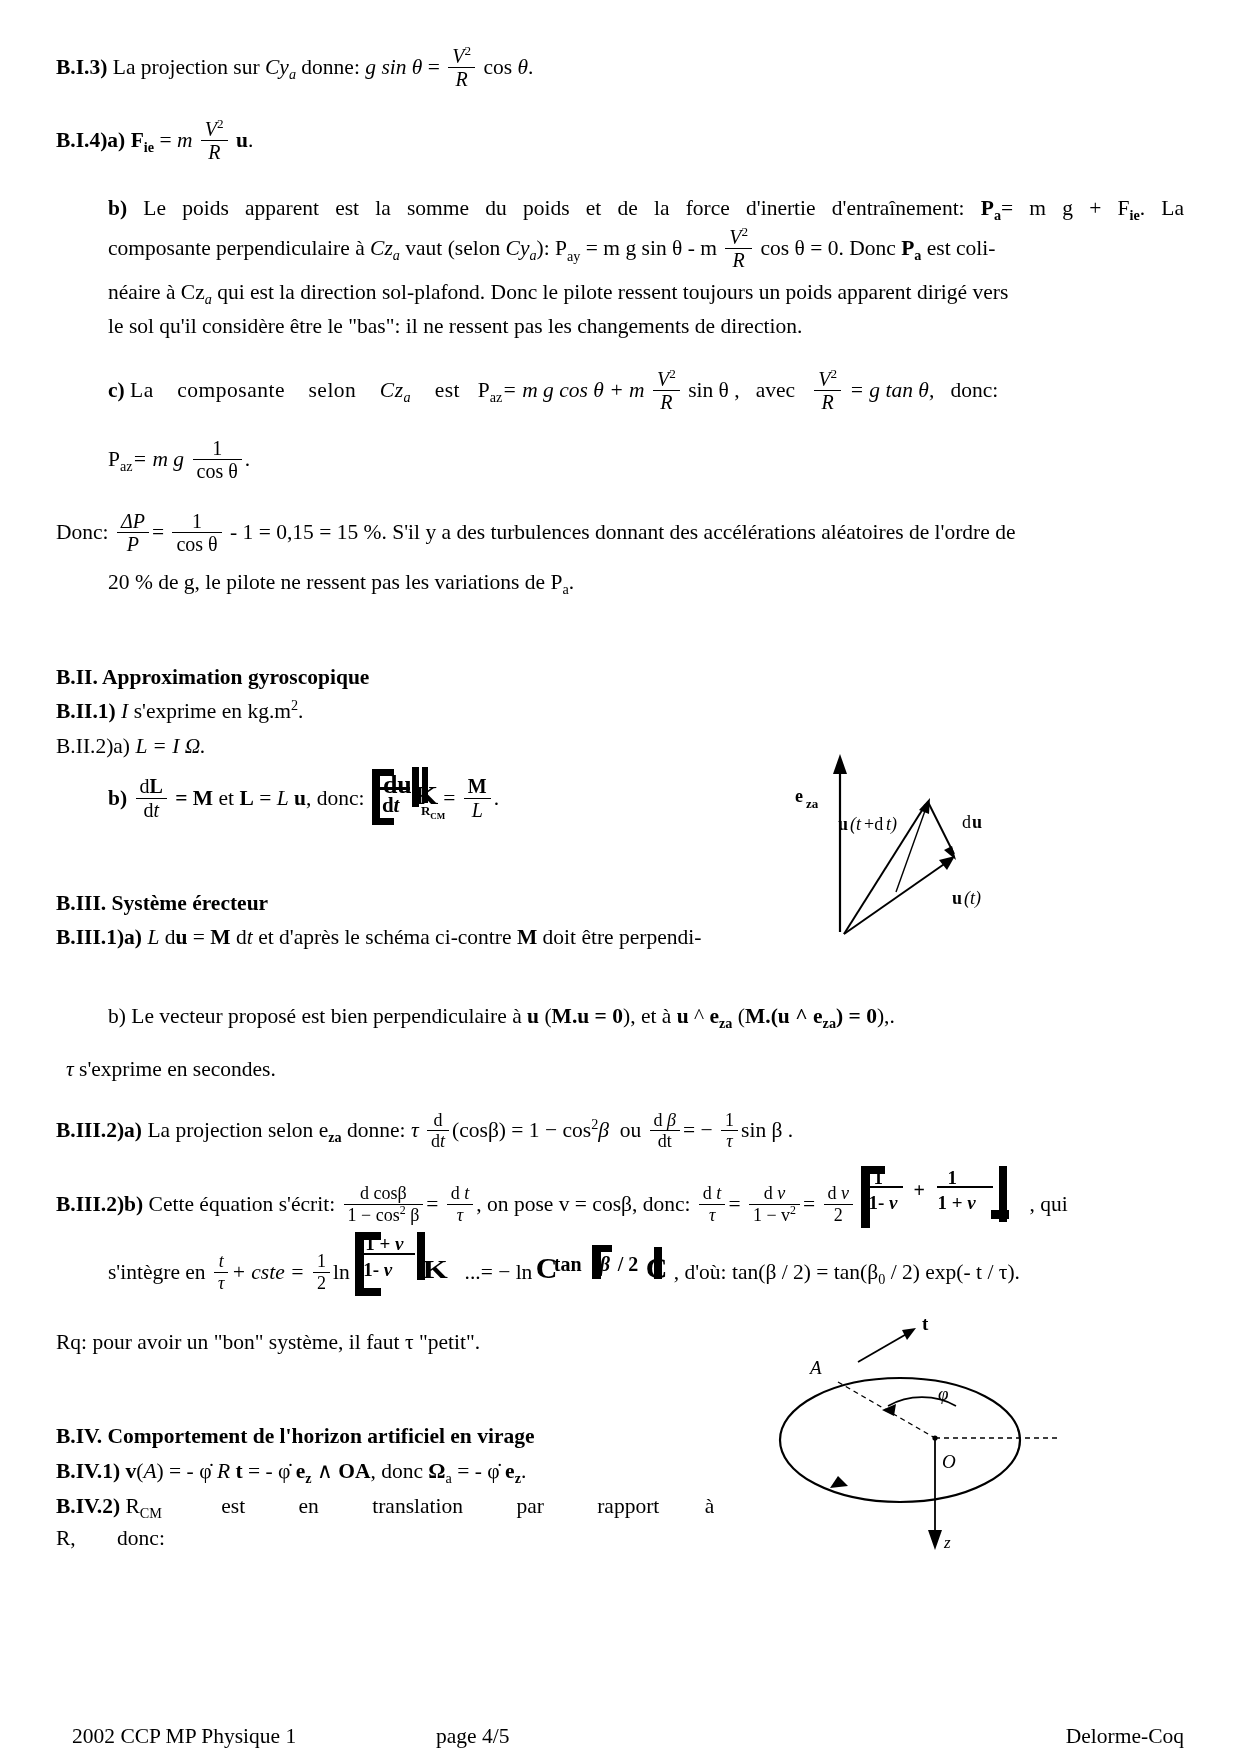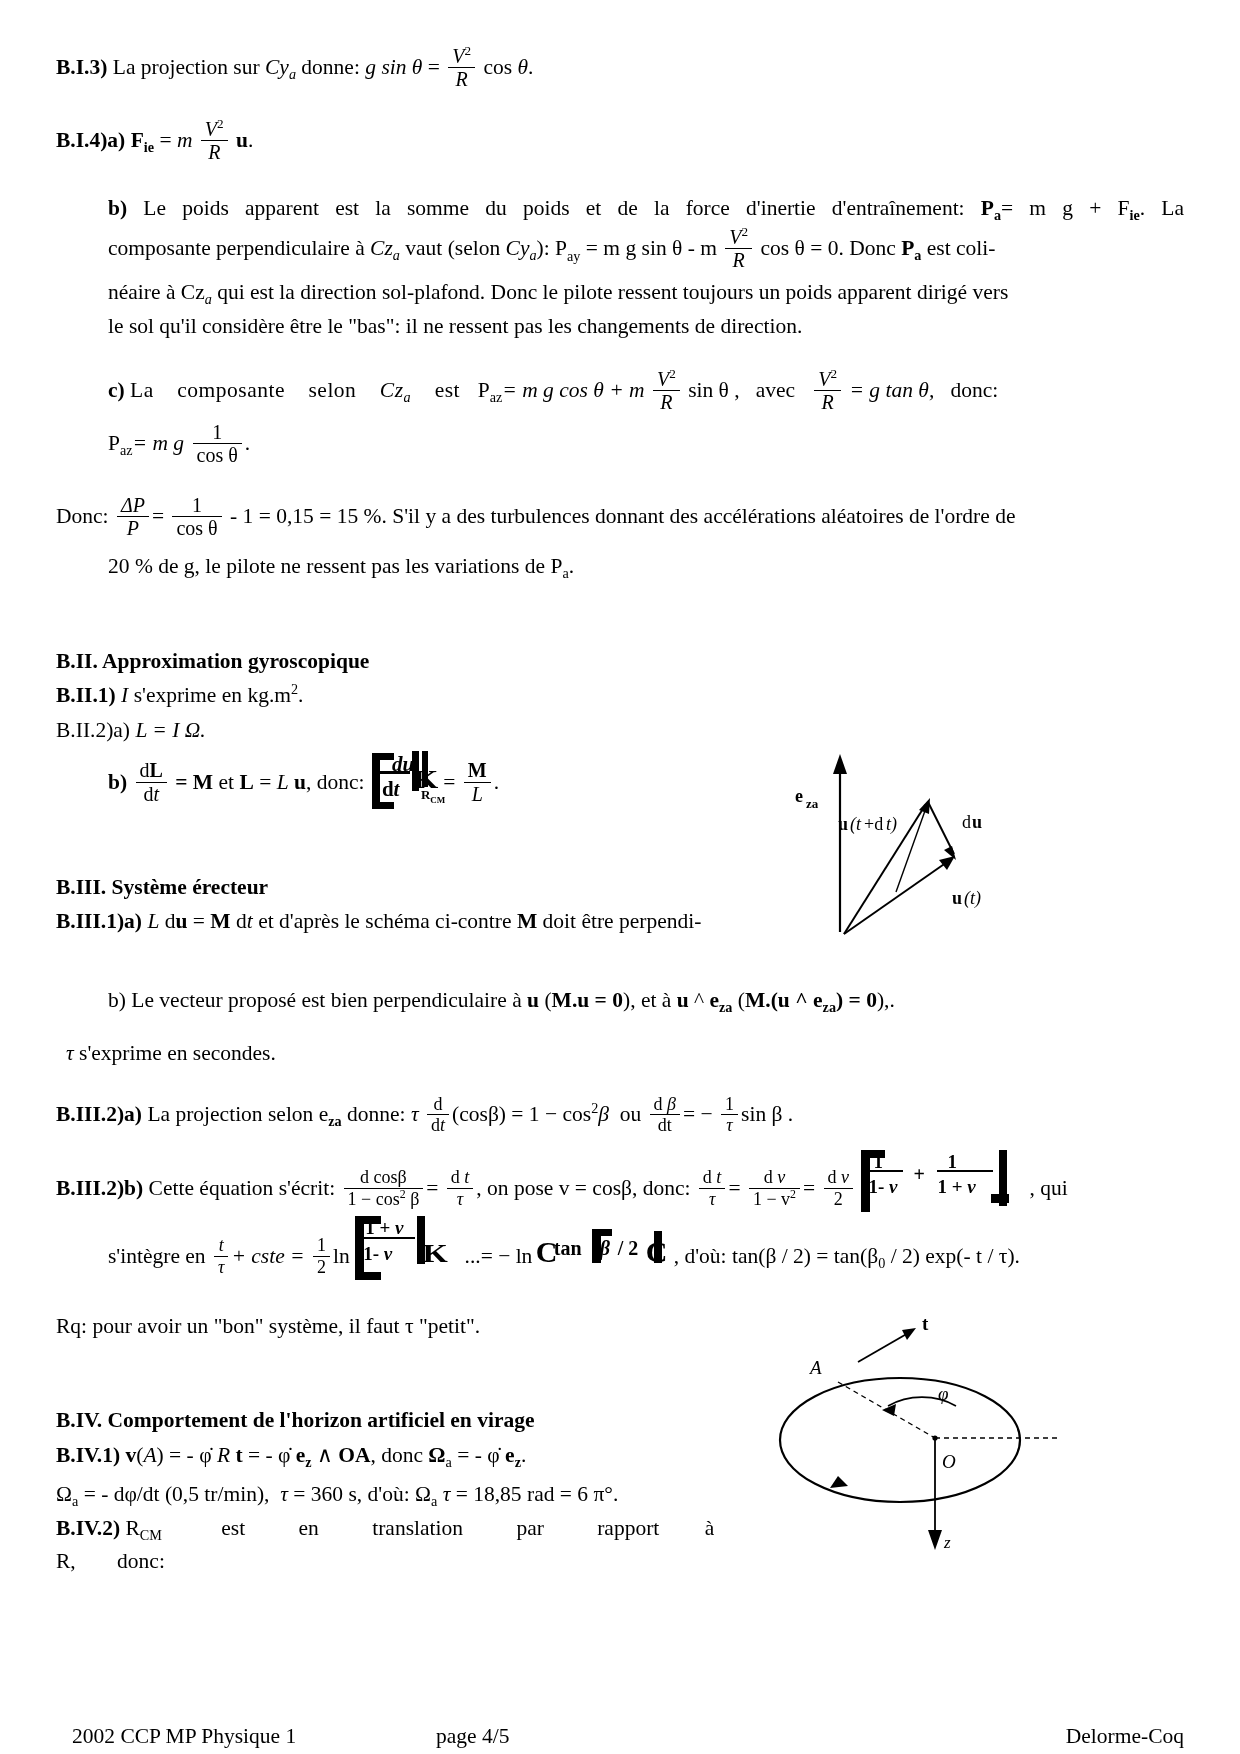--- a/index.html
+++ b/index.html
@@ -110,21 +110,21 @@
       <span>sin θ ,</span>&nbsp;&nbsp;
       <span>avec</span>&nbsp;&nbsp;
       <span class="frac">
         <span class="num"><i>V</i><sup>2</sup></span>
         <span class="den"><i>R</i></span>
       </span>
       <i>= g tan θ,</i>&nbsp;&nbsp;
       <span>donc:</span>
     </p>
 
-    <p class="ln ind" style="margin-top:6px">
+    <p class="ln ind" style="margin-top:22px">
       <span><span>P</span><sub>az</sub></span><i>= m g</i>
       <span class="frac">
         <span class="num">1</span>
         <span class="den">cos θ</span>
       </span><span>.</span>
     </p>
 
     <p class="ln sp-top">
       <span>Donc:</span>
       <span class="frac">
@@ -162,21 +162,21 @@
       </span>
       <b>= M</b>
       <span>et <b>L</b> = <i>L</i> <b>u</b>, donc:</span>
       
       <span class="glitch" style="width:64px;height:50px;margin:0 2px;">
         <span class="gbar" style="left:0;top:-6px;width:8px;height:56px;"></span>
         <span class="gbar" style="left:0;top:-6px;width:22px;height:7px;"></span>
         <span class="gbar" style="left:0;top:43px;width:22px;height:7px;"></span>
         <span class="gbar" style="left:40px;top:-8px;width:7px;height:40px;"></span>
         <span class="gbar" style="left:50px;top:-8px;width:6px;height:36px;"></span>
-        <span style="position:absolute;left:20px;top:-10px;font-weight:bold;font-size:21px;font-style:italic;">d<b>u</b></span>
+        <span style="position:absolute;left:11px;top:-10px;font-weight:bold;font-size:26px;">d<b>u</b></span>
         <span style="position:absolute;left:10px;top:15px;font-size:21px;">d<i>t</i></span>
         <span class="gbar" style="left:8px;top:12px;width:30px;height:3px;"></span>
         <span style="position:absolute;left:44px;top:2px;font-weight:bold;font-size:25px;transform:scaleX(1.3);">K</span>
         <span style="position:absolute;left:49px;top:26px;font-size:13px;">R<sub style="font-size:9px">CM</sub></span>
       </span>
       <span>=</span>
       <span class="frac">
         <span class="num"><b>M</b></span>
         <span class="den"><i>L</i></span>
       </span><span>.</span>
@@ -291,23 +291,20 @@
 
     <p class="ln sp-top">Rq: pour avoir un "bon" système, il faut τ "petit".</p>
 
     <p class="ln sp-top-xl sect">B.IV. Comportement de l'horizon artificiel en virage</p>
 
     <p class="ln">
       <b>B.IV.1)</b>
       <span><b>v</b>(<i>A</i>) = - φ̇ <i>R</i> <b>t</b> = - φ̇ <b>e<sub>z</sub></b> ∧ <b>OA</b>, donc <b>Ω</b><sub>a</sub> = - φ̇ <b>e<sub>z</sub></b>.</span>
     </p>
 
-    <p class="ln" style="margin-top:6px">
-      <span>Ω<sub>a</sub> = - dφ/dt (0,5 tr/min),&nbsp; <i>τ</i> = 360 s, d'où: Ω<sub>a</sub> <i>τ</i> = 18,85 rad = 6 π°.</span>
-    </p>
 
     <p class="ln" style="width:700px">
       <b>B.IV.2)</b>
       <span>R<sub>CM</sub></span>
       <span style="display:inline-block;width:54px"></span><span>est</span>
       <span style="display:inline-block;width:48px"></span><span>en</span>
       <span style="display:inline-block;width:48px"></span><span>translation</span>
       <span style="display:inline-block;width:48px"></span><span>par</span>
       <span style="display:inline-block;width:48px"></span><span>rapport</span>
       <span style="display:inline-block;width:40px"></span><span>à</span>

